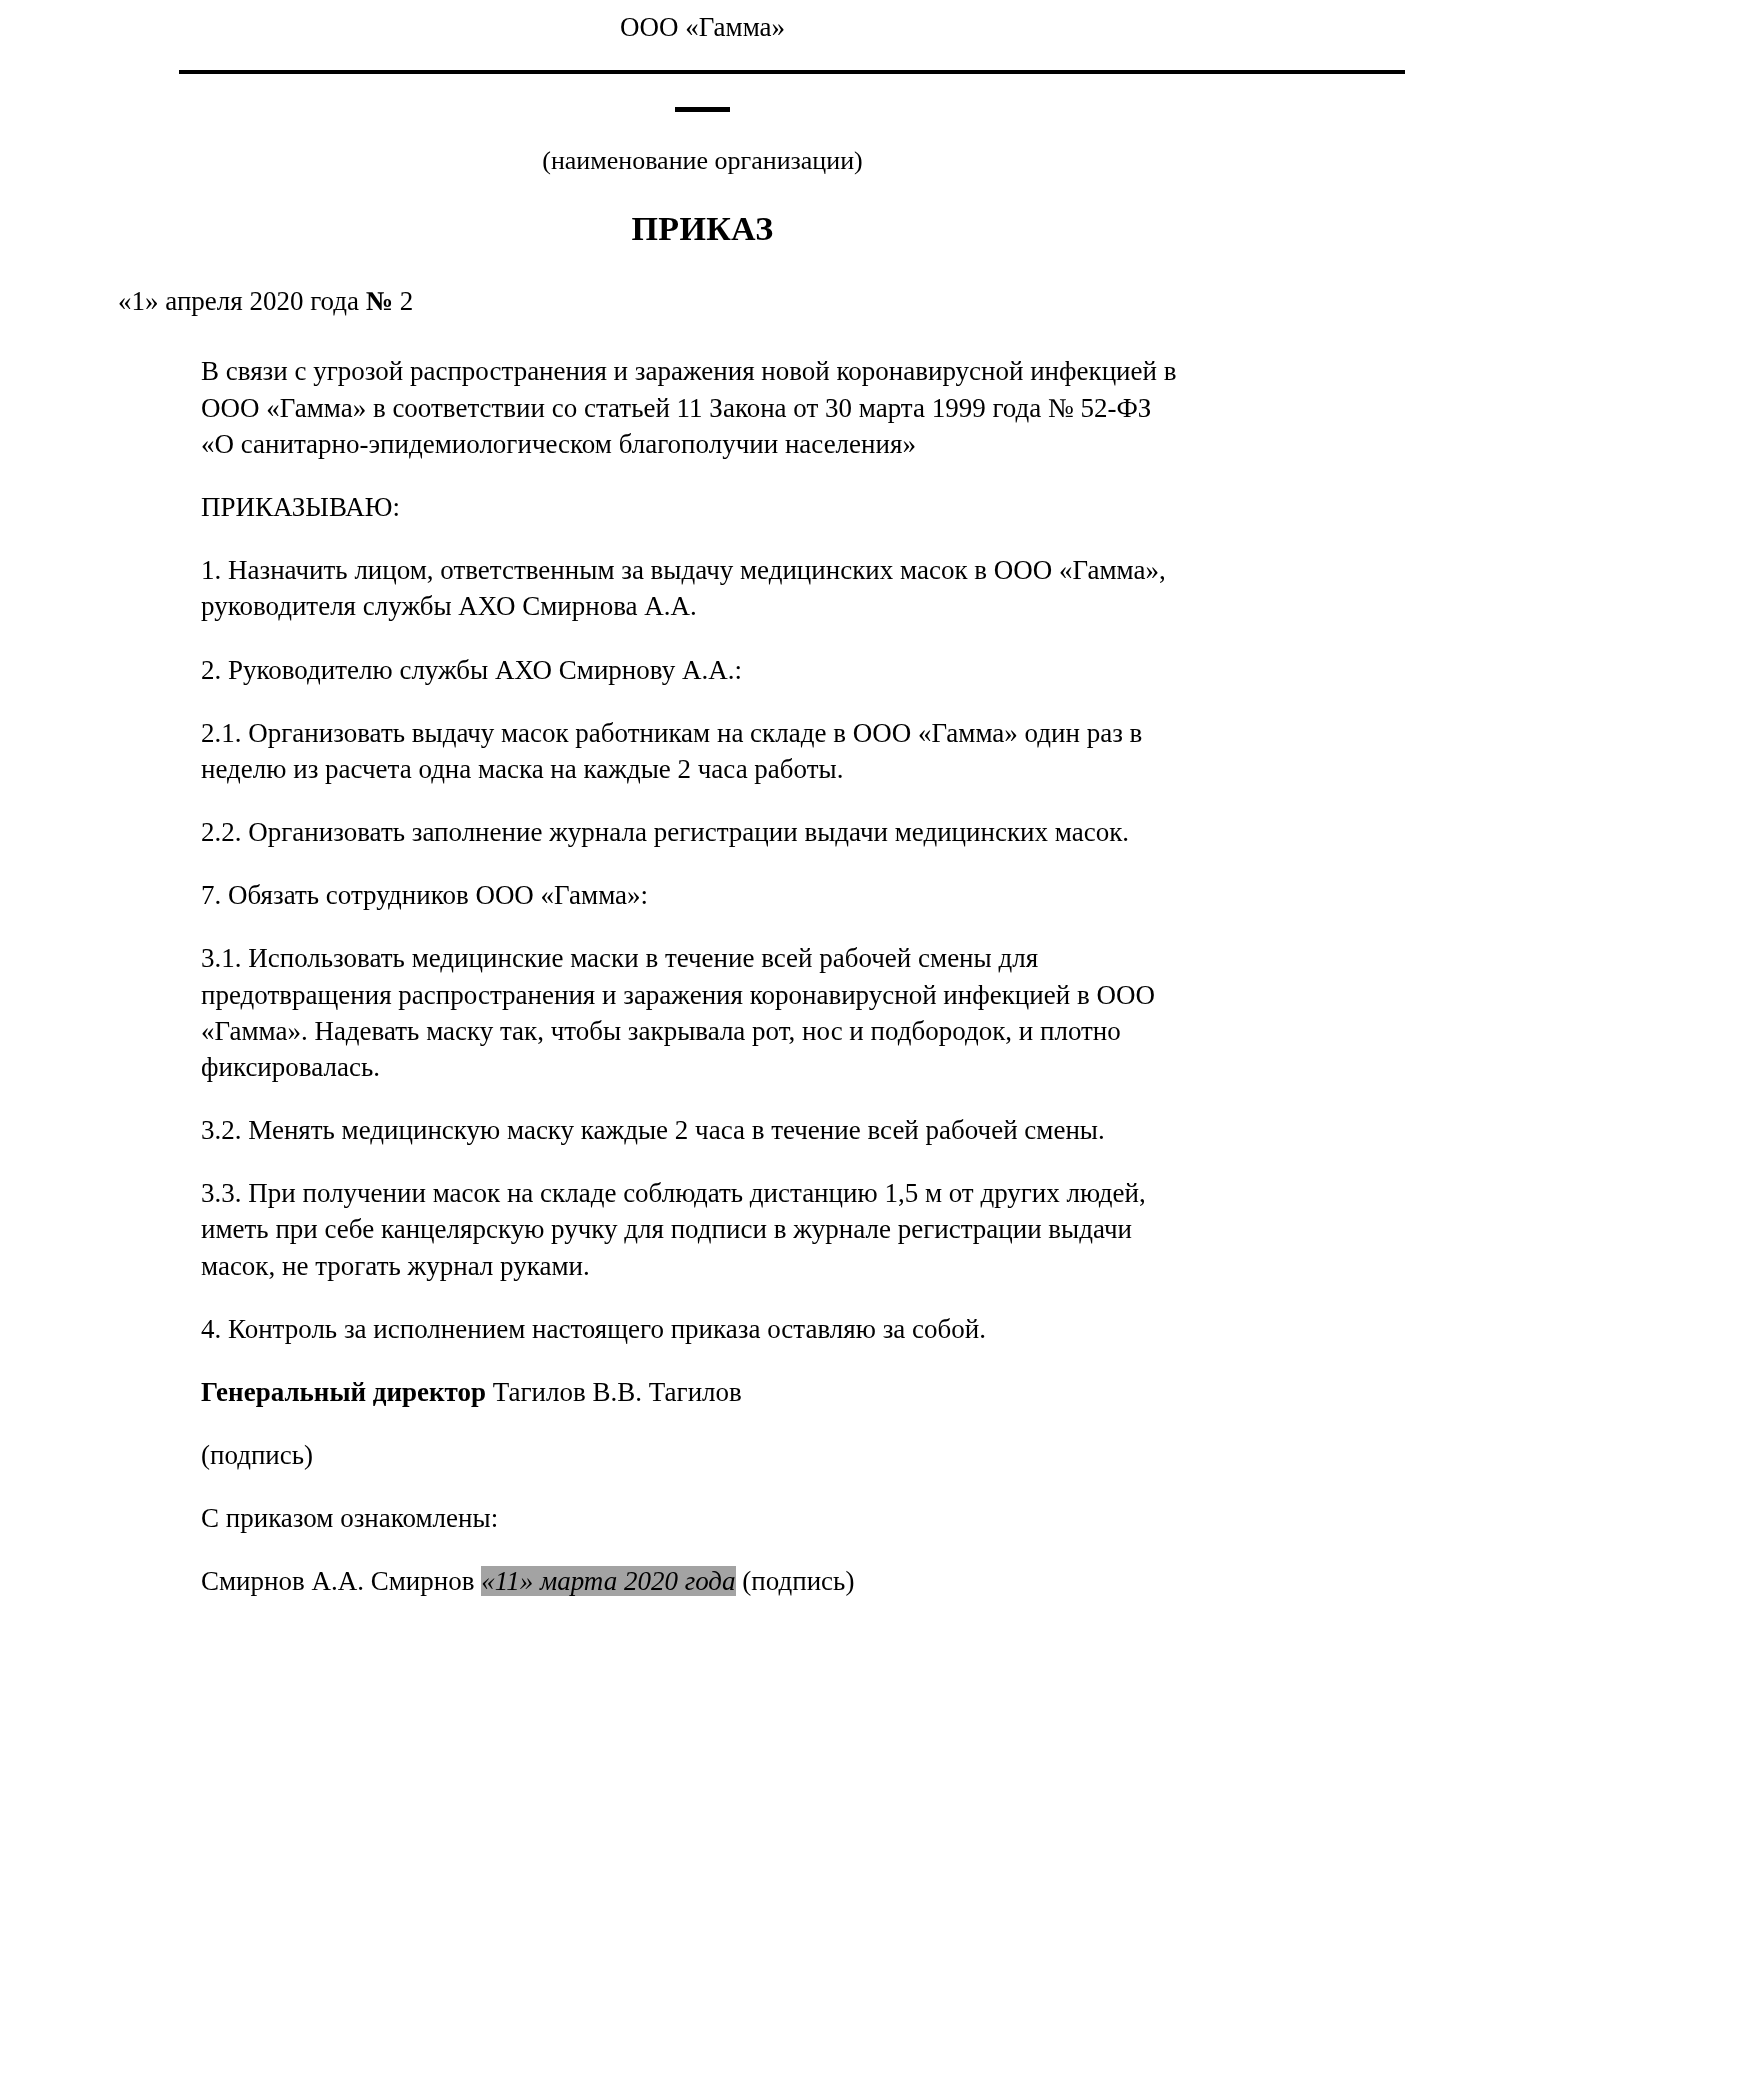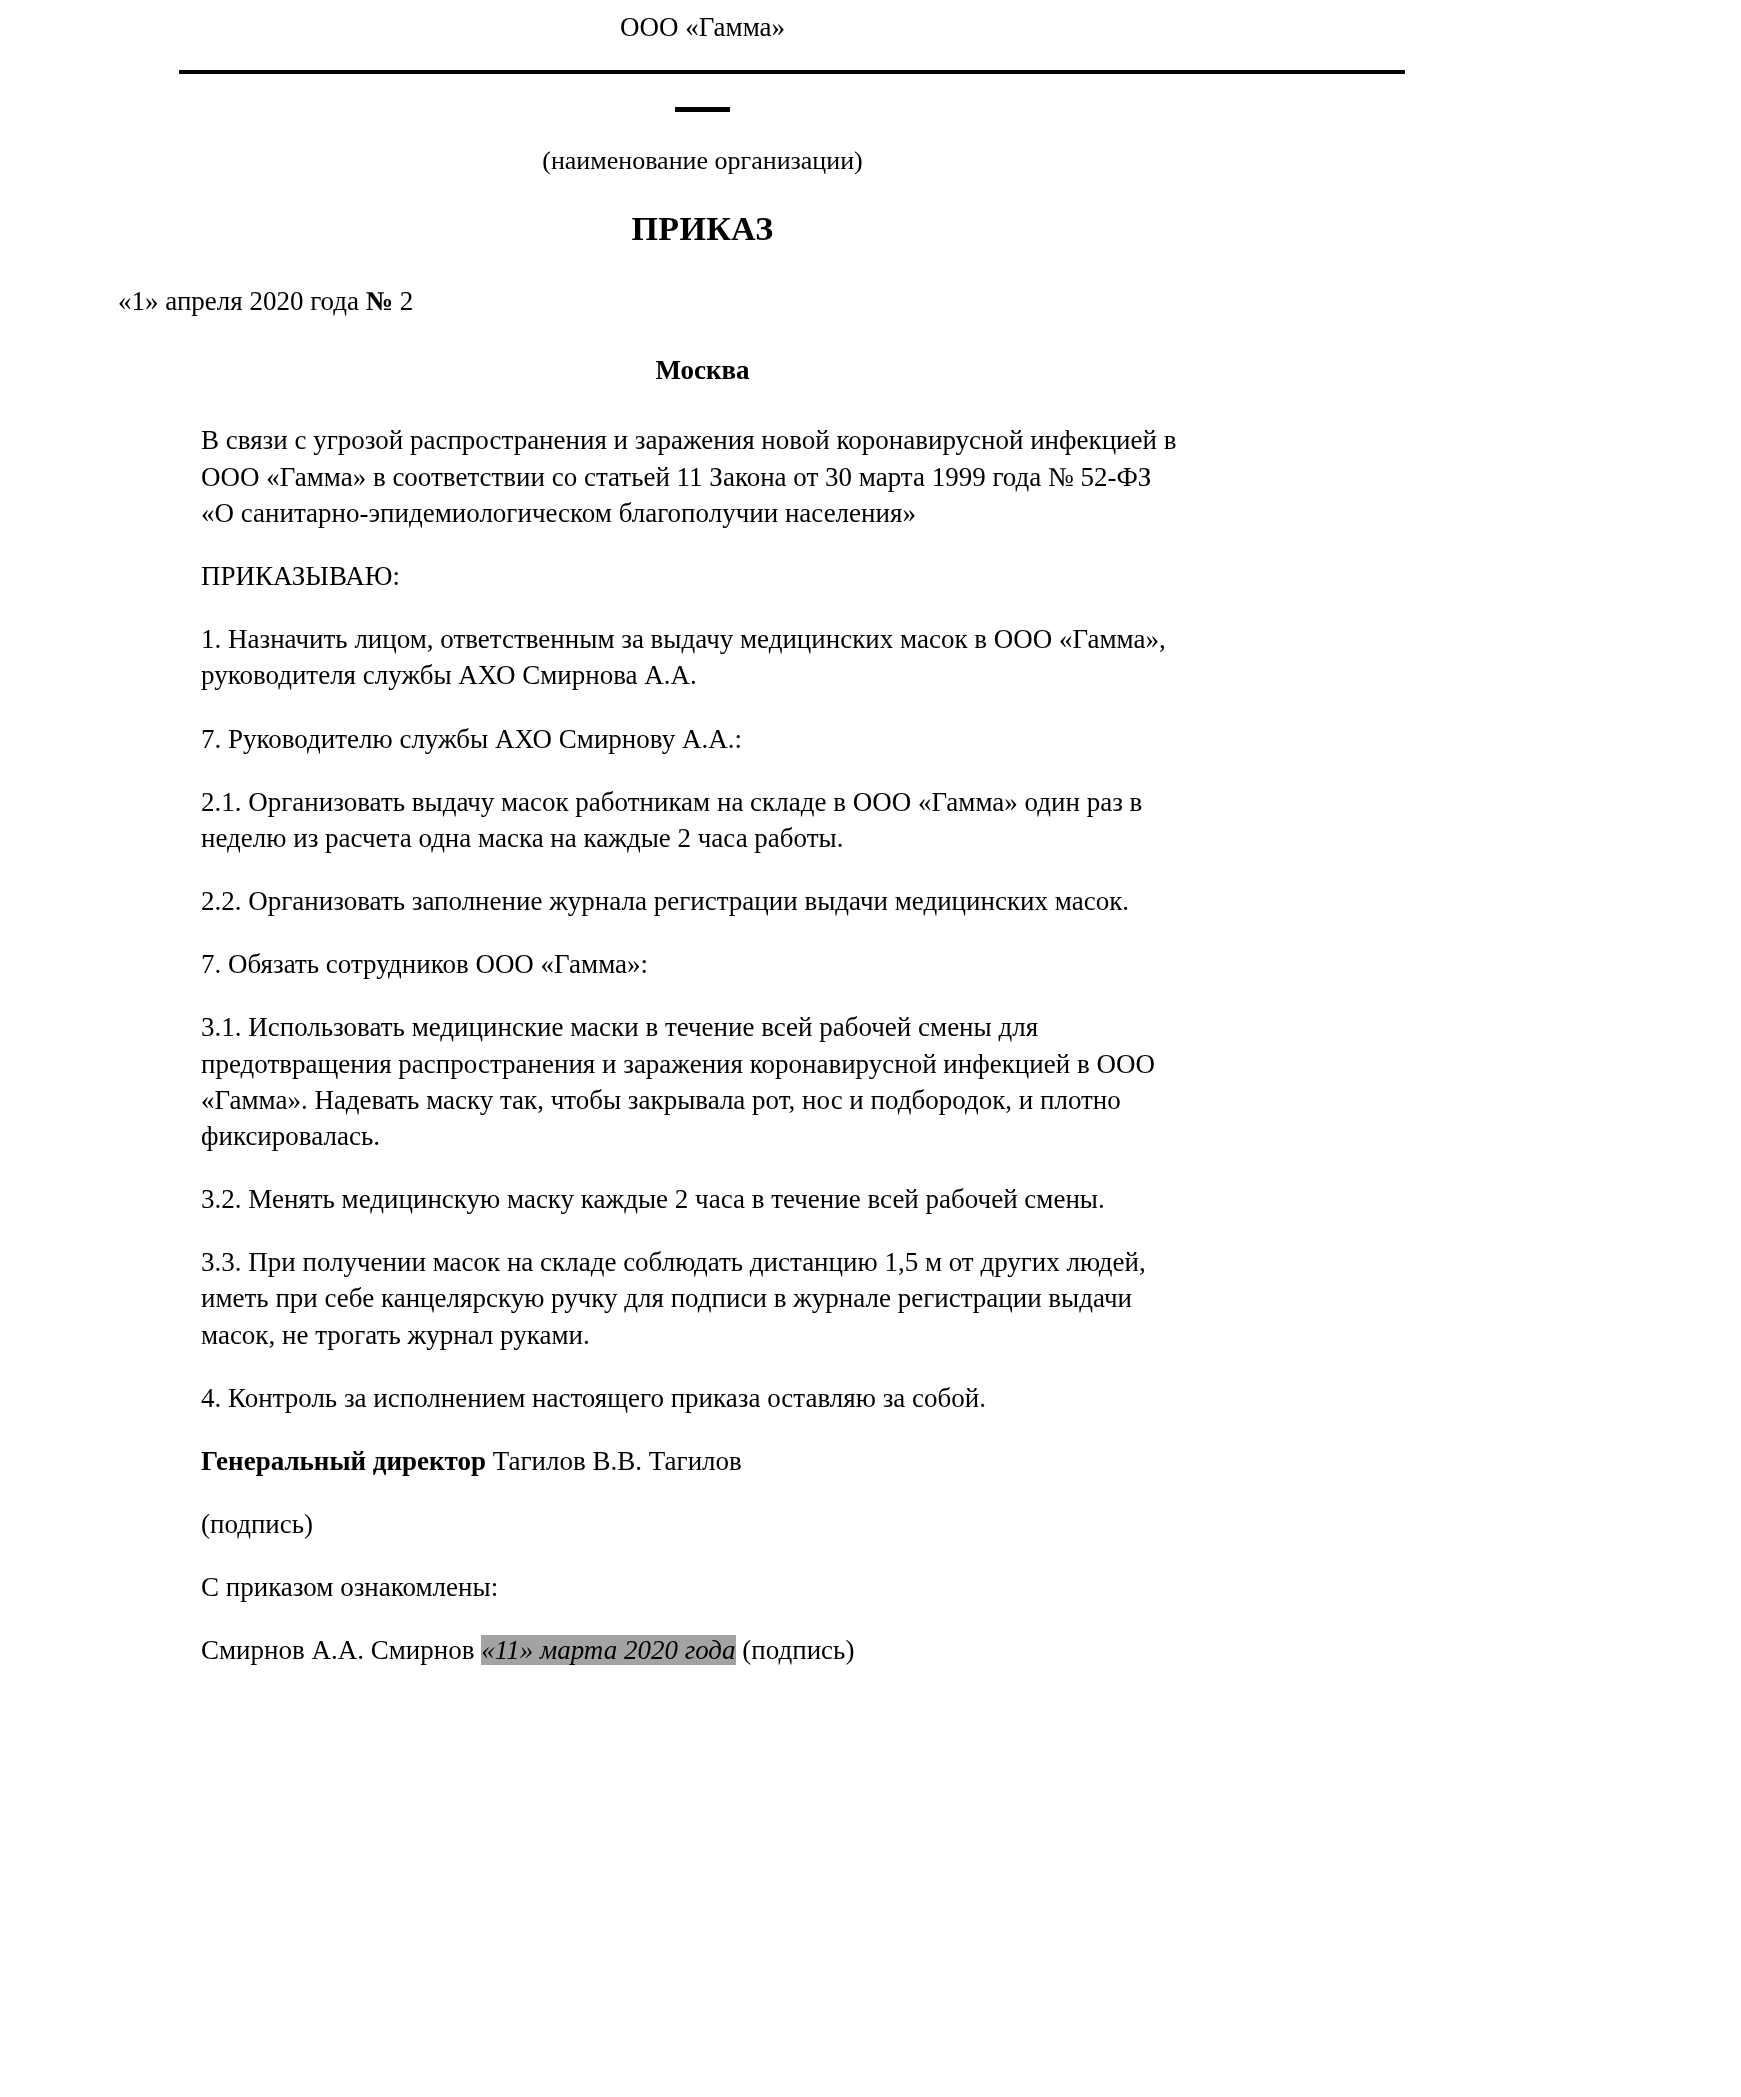--- a/index.html
+++ b/index.html
@@ -135,31 +135,30 @@
   <div class="dash-wrap">
     <span class="rule-short"></span>
   </div>
 
   <div class="caption-org">(наименование организации)</div>
 
   <div class="doc-title">ПРИКАЗ</div>
 
   <div class="date-line"><span>«1» апреля 2020 года </span><span class="num-sign">№</span><span> 2</span></div>
 
-  <div class="city">Москва</div>
 
 
   <div class="body-block">
 
     <p class="para">В связи с угрозой распространения и заражения новой коронавирусной инфекцией в ООО «Гамма» в соответствии со статьей 11 Закона от 30 марта 1999 года № 52-ФЗ «О санитарно-эпидемиологическом благополучии населения»</p>
 
     <p class="para">ПРИКАЗЫВАЮ:</p>
 
     <p class="para">1. Назначить лицом, ответственным за выдачу медицинских масок в ООО «Гамма», руководителя службы АХО Смирнова А.А.</p>
-    <p class="para">7. Руководителю службы АХО Смирнову А.А.:</p>
+    <p class="para">2. Руководителю службы АХО Смирнову А.А.:</p>
     <p class="para">2.1. Организовать выдачу масок работникам на складе в ООО «Гамма» один раз в неделю из расчета одна маска на каждые 2 часа работы.</p>
     <p class="para">2.2. Организовать заполнение журнала регистрации выдачи медицинских масок.</p>
     <p class="para">7. Обязать сотрудников ООО «Гамма»:</p>
     <p class="para">3.1. Использовать медицинские маски в течение всей рабочей смены для предотвращения распространения и заражения коронавирусной инфекцией в ООО «Гамма». Надевать маску так, чтобы закрывала рот, нос и подбородок, и плотно фиксировалась.</p>
     <p class="para">3.2. Менять медицинскую маску каждые 2 часа в течение всей рабочей смены.</p>
     <p class="para">3.3. При получении масок на складе соблюдать дистанцию 1,5 м от других людей, иметь при себе канцелярскую ручку для подписи в журнале регистрации выдачи масок, не трогать журнал руками.</p>
     <p class="para">4. Контроль за исполнением настоящего приказа оставляю за собой.</p>
 
     <p class="para bold-lead"><b>Генеральный директор</b><span> Тагилов В.В. Тагилов</span></p>
 

